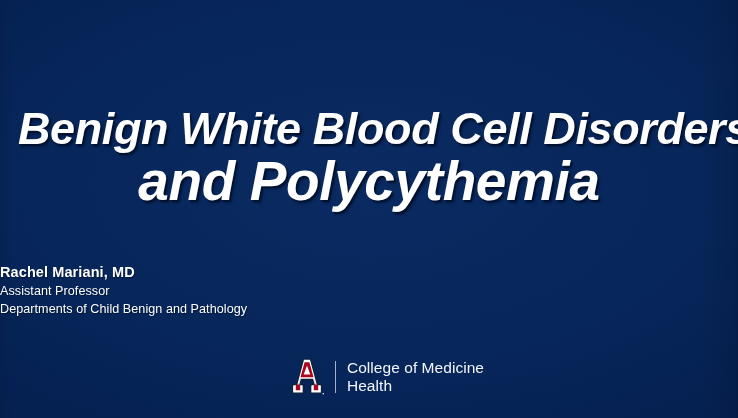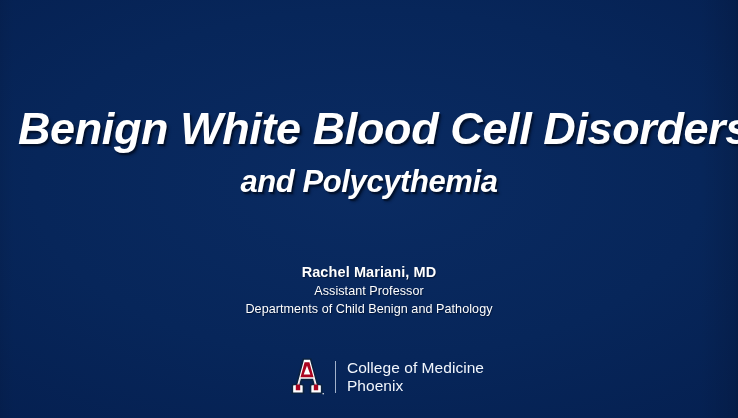--- a/index.html
+++ b/index.html
@@ -56,29 +56,29 @@
     font-style: italic;
     font-size: 45px;
     line-height: 53px;
     letter-spacing: -0.4px;
     white-space: nowrap;
     text-shadow:
        1.6px 1.6px 0.8px rgba(2,14,38,0.72),
        2.6px 2.6px 2.4px rgba(2,12,34,0.42);
   }
 
-  .title-line-2 { font-size: 31px; }
+  .title-line-2 { font-size: 55px; }
 
   
   .presenter-block {
     position: absolute;
     left: 0;
     right: 0;
     top: 263px;
-    text-align: center;
+    text-align: left;
   }
 
   .presenter-name {
     display: block;
     color: #ffffff;
     font-size: 14.5px;
     font-weight: 700;
     line-height: 19px;
     letter-spacing: 0.1px;
     text-shadow: 0.8px 0.8px 0.9px rgba(2,12,34,0.65);
@@ -169,18 +169,18 @@
 
       <path fill="#ffffff" d="M36.0 15.6 L42.6 33.0 H29.4 Z"></path>
 
       <circle fill="#ffffff" cx="68.4" cy="71.4" r="1.5"></circle>
     </svg>
 
     <div class="logo-divider"></div>
 
     <div class="logo-wordmark">
       <span>College of Medicine</span>
-      <span>Phoenix</span>
+      <span>Health</span>
     </div>
 
   </div>
 
 </div>
 
 </body></html>

